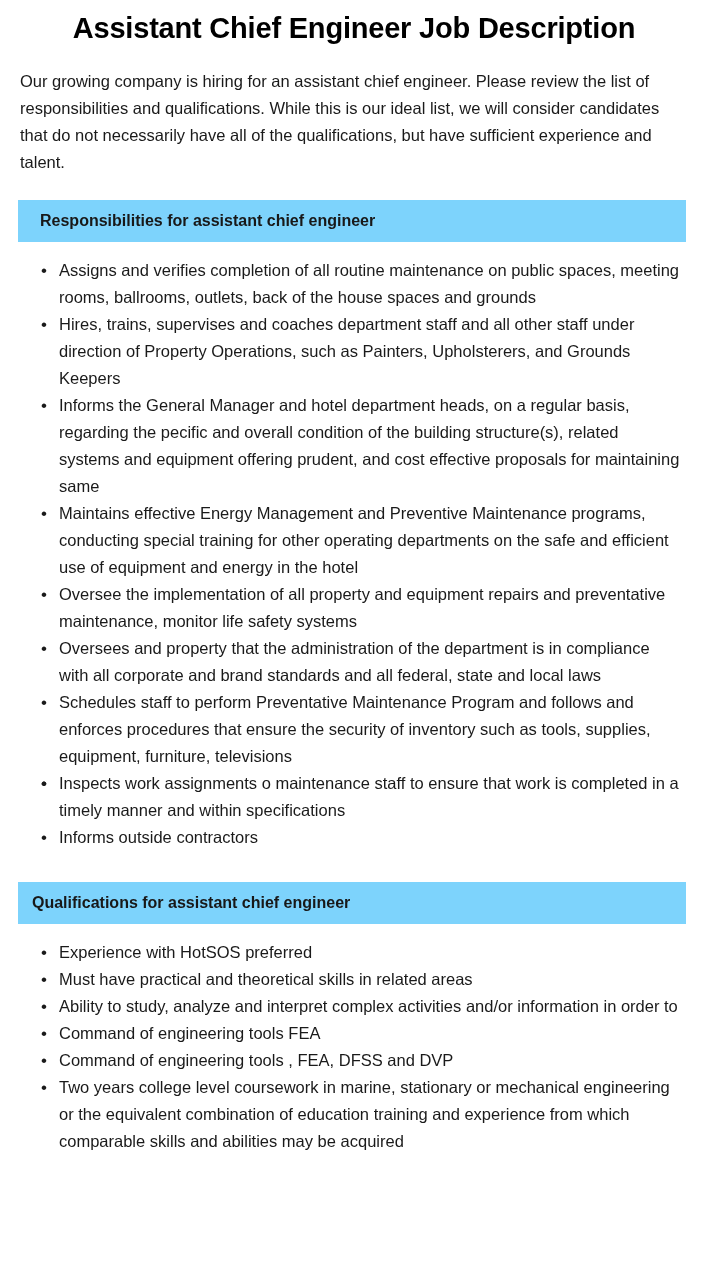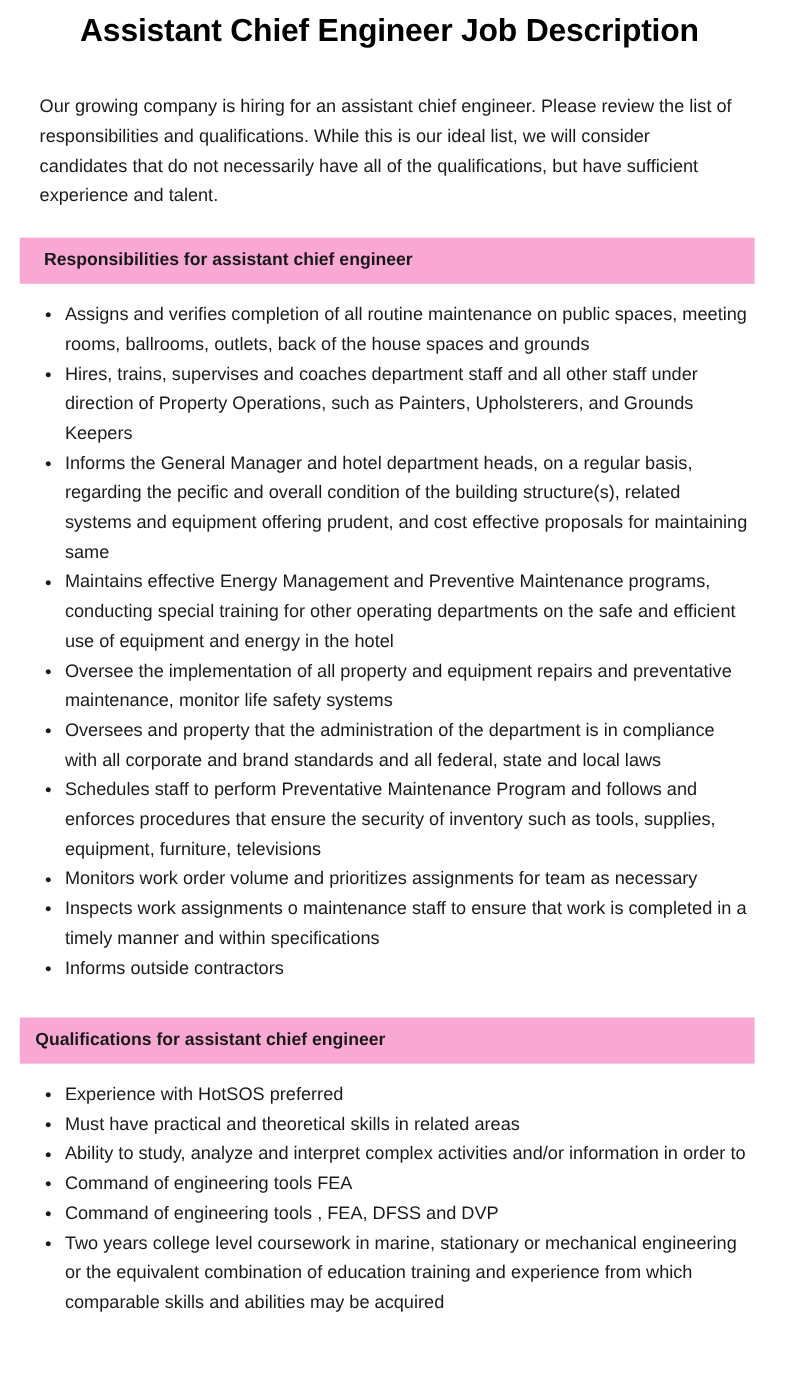--- a/index.html
+++ b/index.html
@@ -27,29 +27,29 @@
     text-align: center;
     color: #000000;
     margin: 0;
     padding: 8px 20px 0 20px;
     line-height: 40px;
   }
   .intro {
     font-size: 16.5px;
     line-height: 27px;
     color: #1a1a1a;
-    margin: 16px;
+    margin: 0;
     padding: 20px 25px 0 20px;
     text-align: left;
   }
   .section {
     margin-top: 24px;
   }
   .section-header {
-    background: #f9a8d4;
+    background: #7dd3fc;
     margin: 0 22px 0 18px;
     padding: 11px 0 11px 22px;
     font-size: 16px;
     font-weight: bold;
     color: #181818;
     line-height: 20px;
     box-sizing: border-box;
   }
   .bullet-list {
     list-style: none;
@@ -100,21 +100,21 @@
   <div class="section sec-responsibilities">
     <div class="section-header">Responsibilities for assistant chief engineer</div>
     <ul class="bullet-list" id="list-0">
         <li><span class="dot">•</span><span>Assigns and verifies completion of all routine maintenance on public spaces, meeting rooms, ballrooms, outlets, back of the house spaces and grounds</span></li>
         <li><span class="dot">•</span><span>Hires, trains, supervises and coaches department staff and all other staff under direction of Property Operations, such as Painters, Upholsterers, and Grounds Keepers</span></li>
         <li><span class="dot">•</span><span>Informs the General Manager and hotel department heads, on a regular basis, regarding the pecific and overall condition of the building structure(s), related systems and equipment offering prudent, and cost effective proposals for maintaining same</span></li>
         <li><span class="dot">•</span><span>Maintains effective Energy Management and Preventive Maintenance programs, conducting special training for other operating departments on the safe and efficient use of equipment and energy in the hotel</span></li>
         <li><span class="dot">•</span><span>Oversee the implementation of all property and equipment repairs and preventative maintenance, monitor life safety systems</span></li>
         <li><span class="dot">•</span><span>Oversees and property that the administration of the department is in compliance with all corporate and brand standards and all federal, state and local laws</span></li>
         <li><span class="dot">•</span><span>Schedules staff to perform Preventative Maintenance Program and follows and enforces procedures that ensure the security of inventory such as tools, supplies, equipment, furniture, televisions</span></li>
-        <li><span class="dot">•</span><span>Monitors work order volume and prioritizes assignments for team as necessary</span></li>
+        <li><span class="dot">•</span></li>
         <li><span class="dot">•</span><span>Inspects work assignments o maintenance staff to ensure that work is completed in a timely manner and within specifications</span></li>
         <li><span class="dot">•</span><span>Informs outside contractors</span></li>
       </ul>
   </div>
 
   <div class="section sec-qualifications">
     <div class="section-header">Qualifications for assistant chief engineer</div>
     <ul class="bullet-list" id="list-1">
         <li><span class="dot">•</span><span>Experience with HotSOS preferred</span></li>
         <li><span class="dot">•</span><span>Must have practical and theoretical skills in related areas</span></li>

